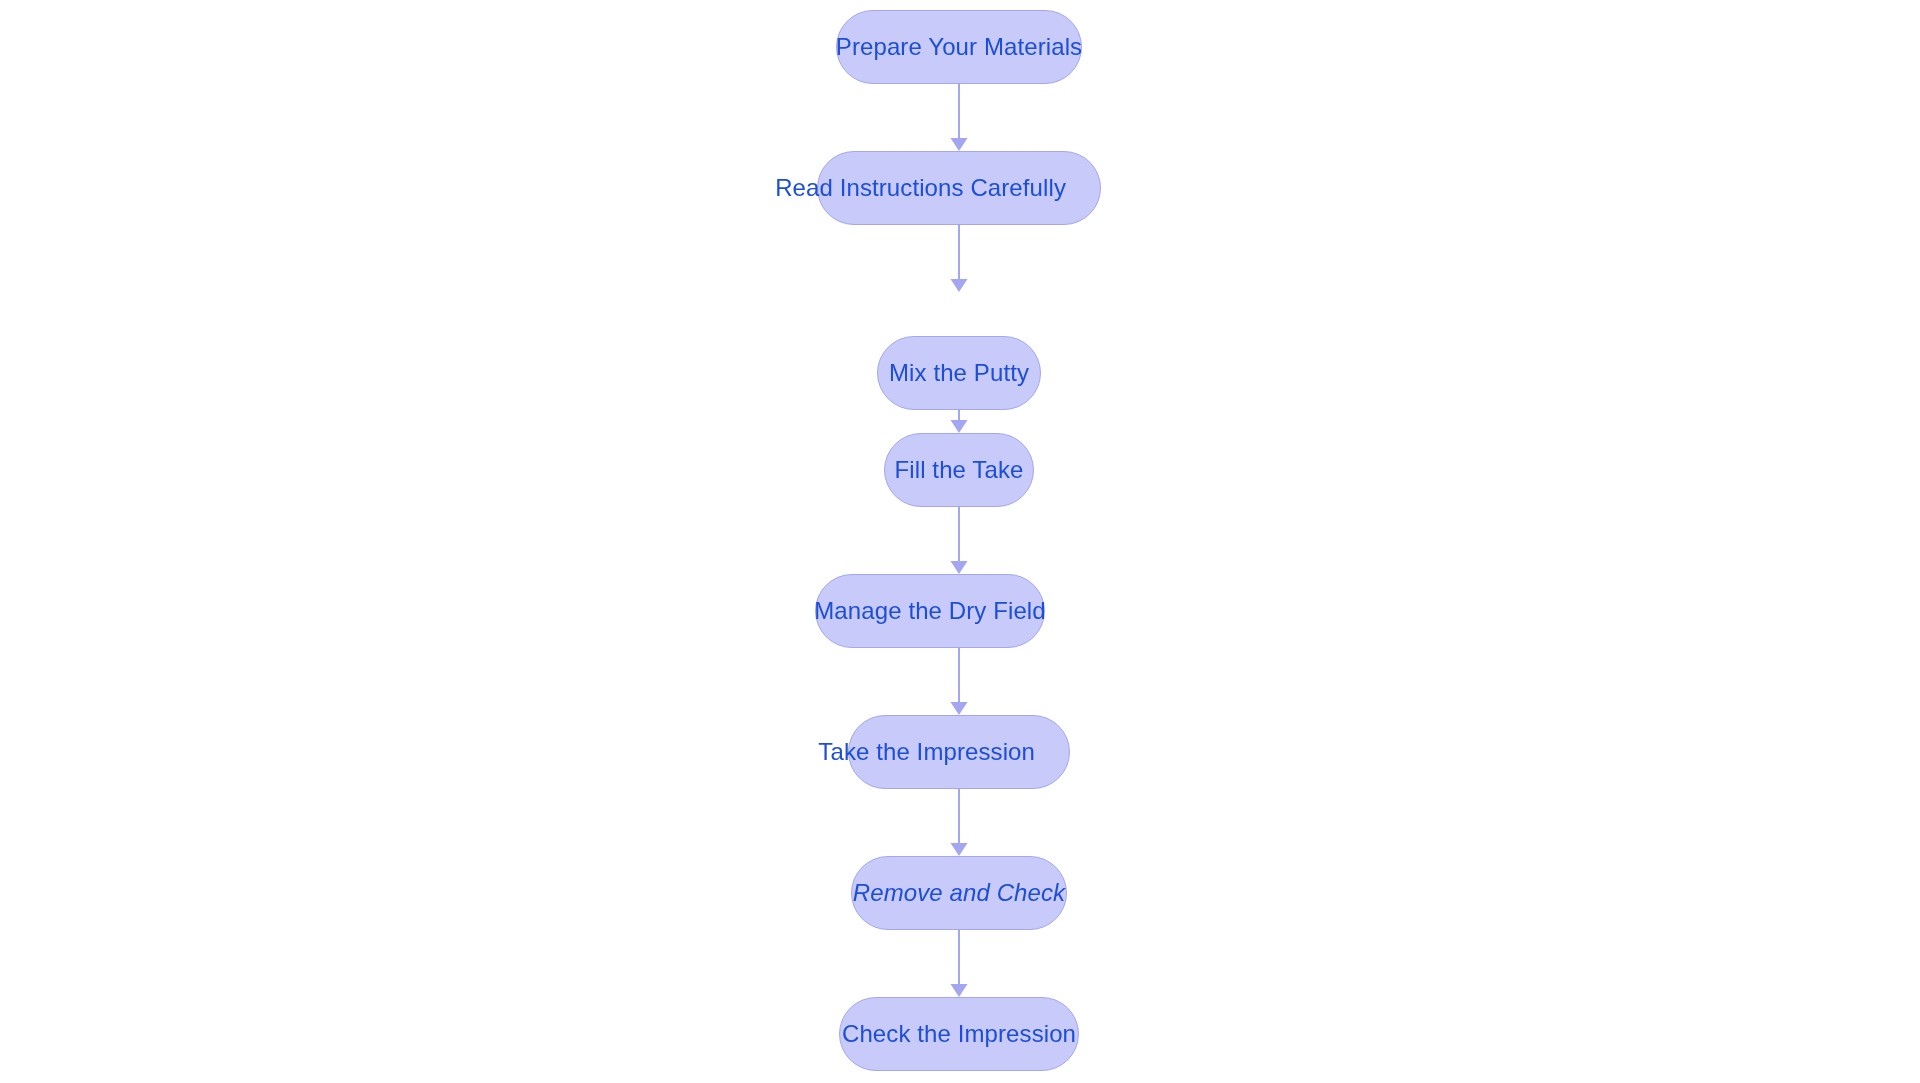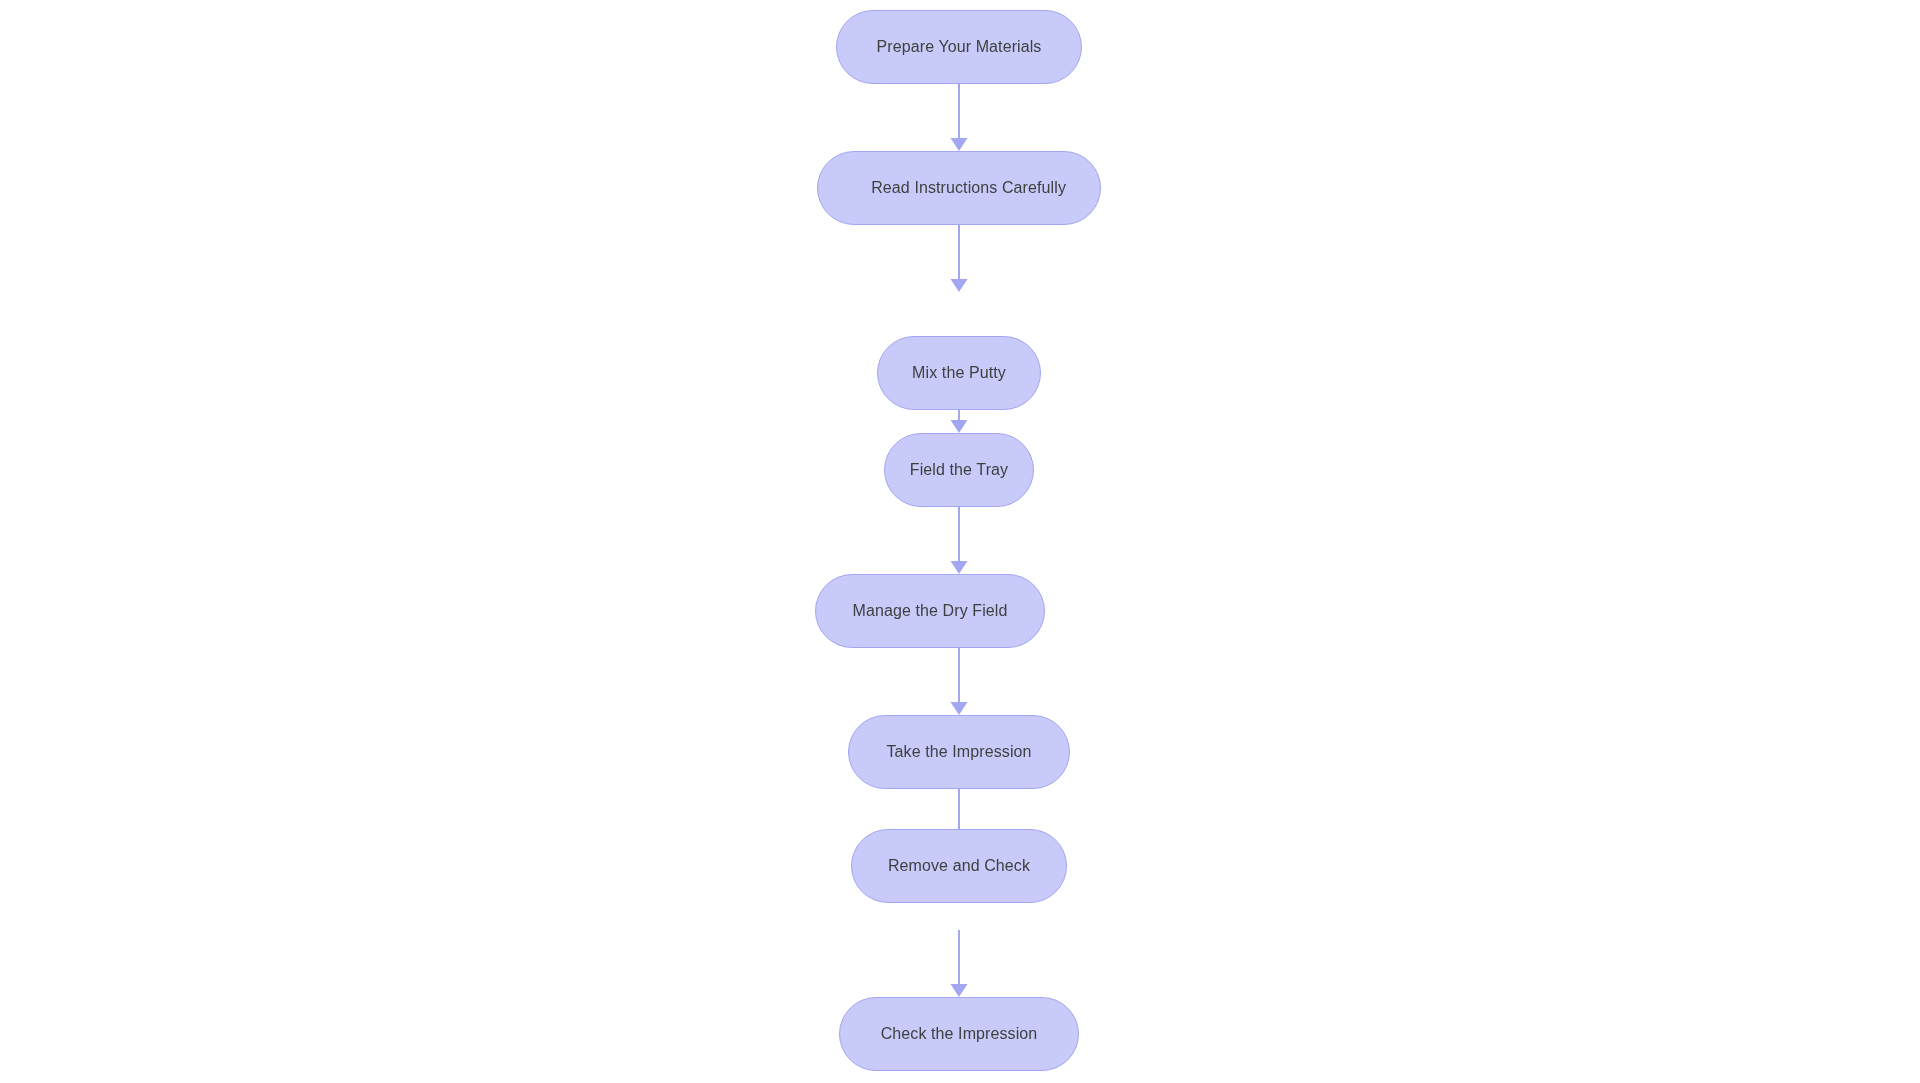--- a/index.html
+++ b/index.html
@@ -40,22 +40,22 @@
     align-items: center;
     justify-content: center;
     height: 74px;
     border-radius: 37px;
     background: #c8caf9;
     border: 1.5px solid #a3a6f0;
     transform: translate(-50%, -50%);
     white-space: nowrap;
   }
   .flow-node .node-label {
-    color: #404040;
-    font-size: 16px;
+    color: #1d4ed8;
+    font-size: 24px;
     font-weight: 400;
     letter-spacing: 0.1px;
     line-height: 1;
     padding: 0 34px;
   }
 </style>
 </head>
 <body>
 
 <div id="flow-canvas">
@@ -95,29 +95,29 @@
       <div class="flow-node" style="left: 959px; top: 47px; width: 246px;">
         <span class="node-label">Prepare Your Materials</span>
       </div>
       <div class="flow-node" style="left: 959px; top: 188px; width: 284px; justify-content: flex-end;">
         <span class="node-label">Read Instructions Carefully</span>
       </div>
       <div class="flow-node" style="left: 959px; top: 329px; width: 164px; margin-top: 44px;">
         <span class="node-label">Mix the Putty</span>
       </div>
       <div class="flow-node" style="left: 959px; top: 470px; width: 150px;">
-        <span class="node-label">Field the Tray</span>
+        <span class="node-label">Fill the Take</span>
       </div>
       <div class="flow-node" style="left: 930px; top: 611px; width: 230px;">
         <span class="node-label">Manage the Dry Field</span>
       </div>
-      <div class="flow-node" style="left: 959px; top: 752px; width: 222px;">
+      <div class="flow-node" style="left: 959px; top: 752px; width: 222px; justify-content: flex-end;">
         <span class="node-label">Take the Impression</span>
       </div>
-      <div class="flow-node" style="left: 959px; top: 866px; width: 216px;">
+      <div class="flow-node" style="left: 959px; top: 893px; width: 216px; font-style: italic;">
         <span class="node-label">Remove and Check</span>
       </div>
       <div class="flow-node" style="left: 959px; top: 1034px; width: 240px;">
         <span class="node-label">Check the Impression</span>
       </div>
     </div>
 
 </div>
 
 </body></html>

